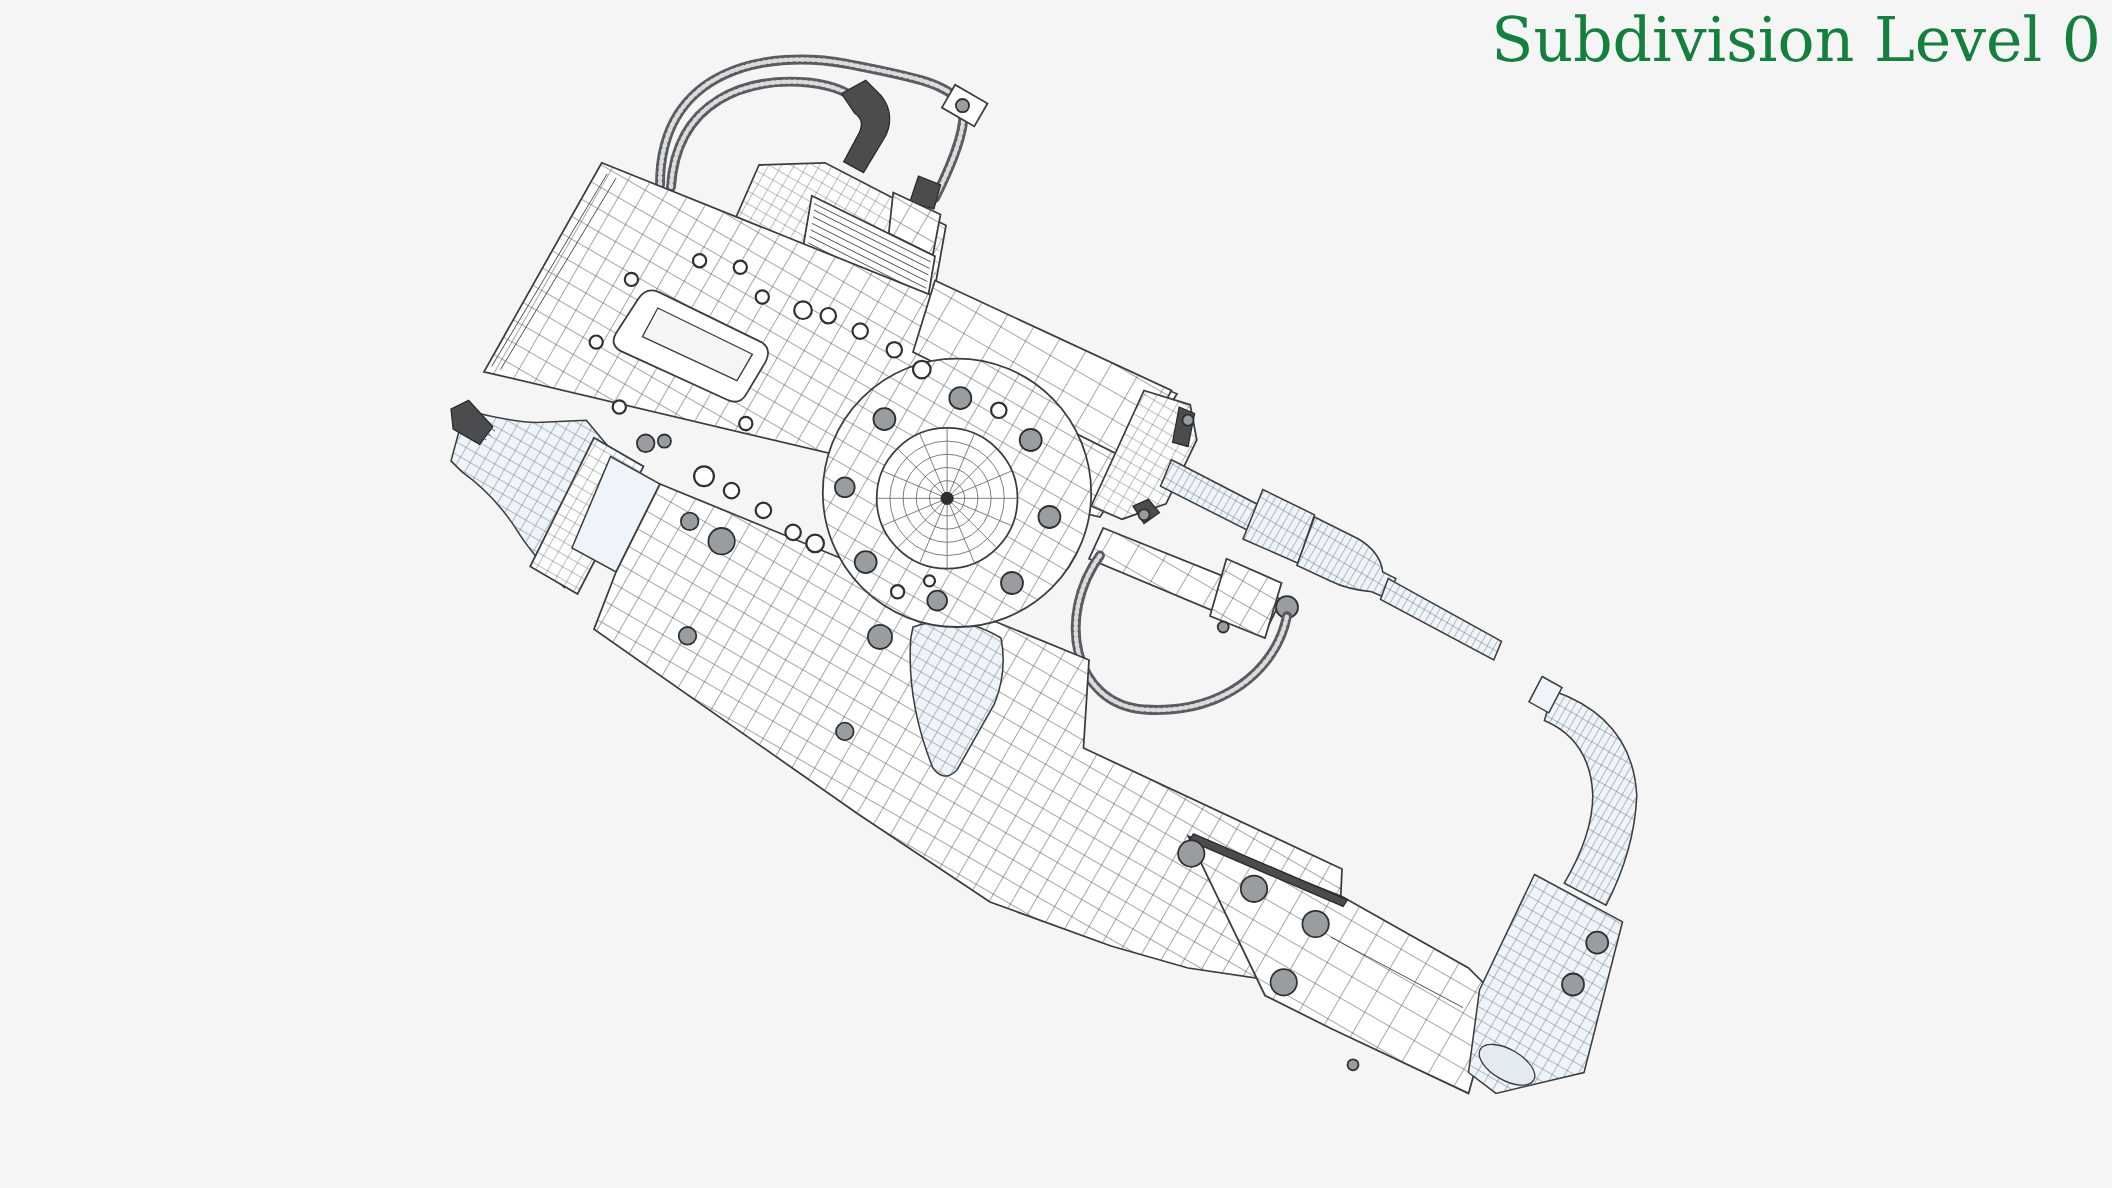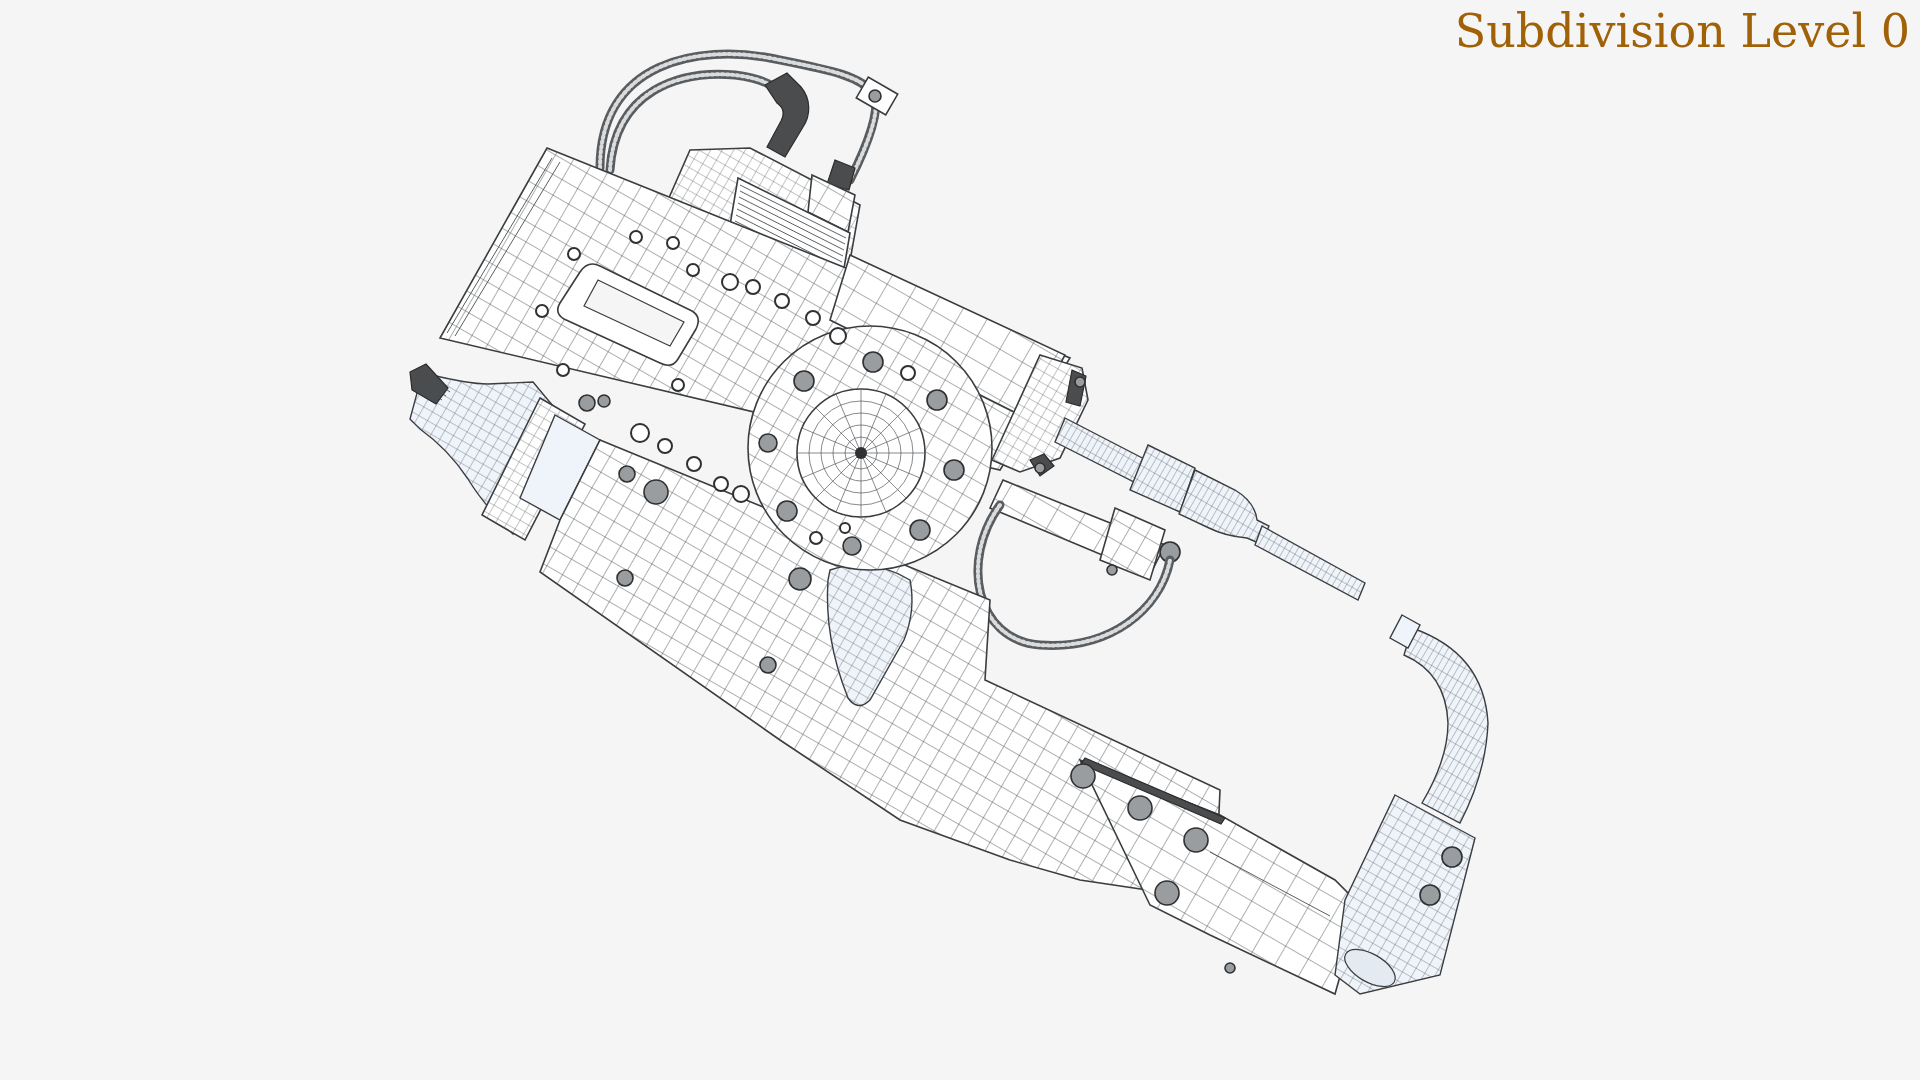--- a/index.html
+++ b/index.html
@@ -14,22 +14,22 @@
     position: absolute;
     left: 0; top: 0;
     width: 1920px; height: 1080px;
     background: #f5f5f5;
   }
   .render-label {
     position: absolute;
     right: 10px;
     top: 4px;
     font-family: "DejaVu Serif", "Liberation Serif", serif;
-    font-size: 46px;
-    color: #a16207;
+    font-size: 56px;
+    color: #15803d;
     letter-spacing: 0px;
     white-space: nowrap;
   }
   svg.model {
     position: absolute;
     left: 0; top: 0;
     width: 1920px; height: 1080px;
   }
   .face { fill: #ffffff; stroke: #3a3d40; stroke-width: 1.6; }
   .face-blue { fill: #eef4fa; stroke: #3a3d40; stroke-width: 1.4; }

